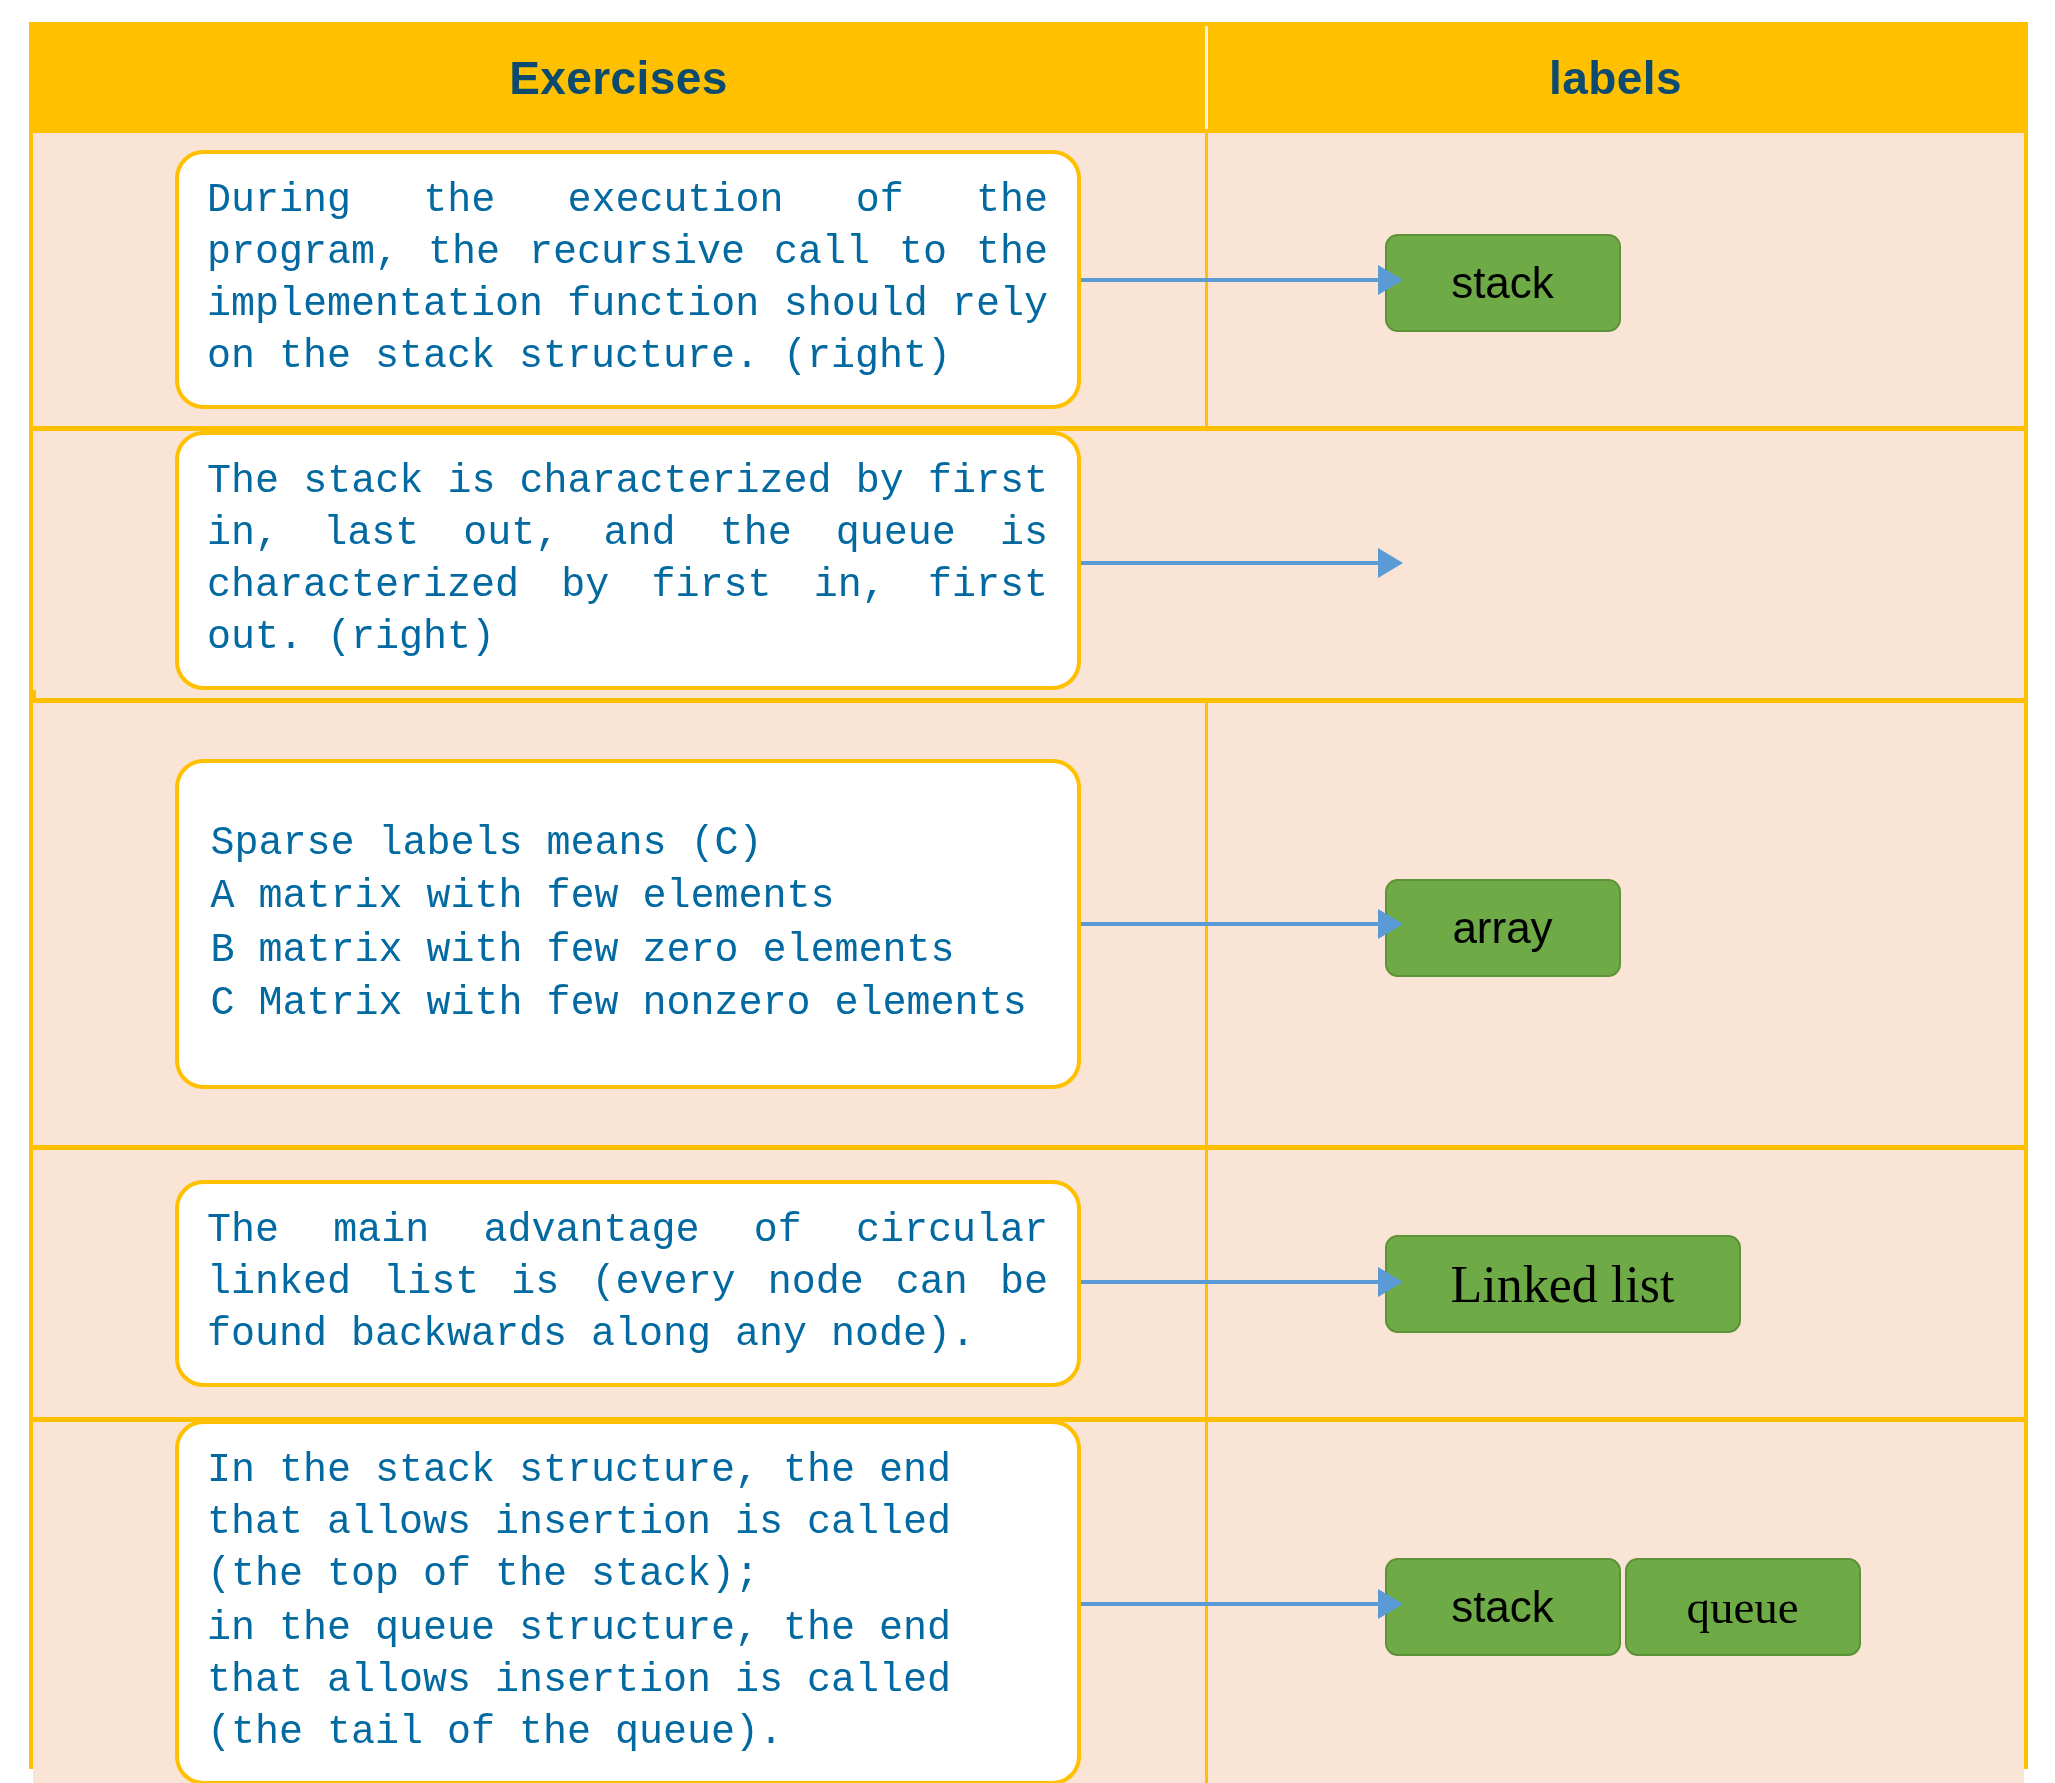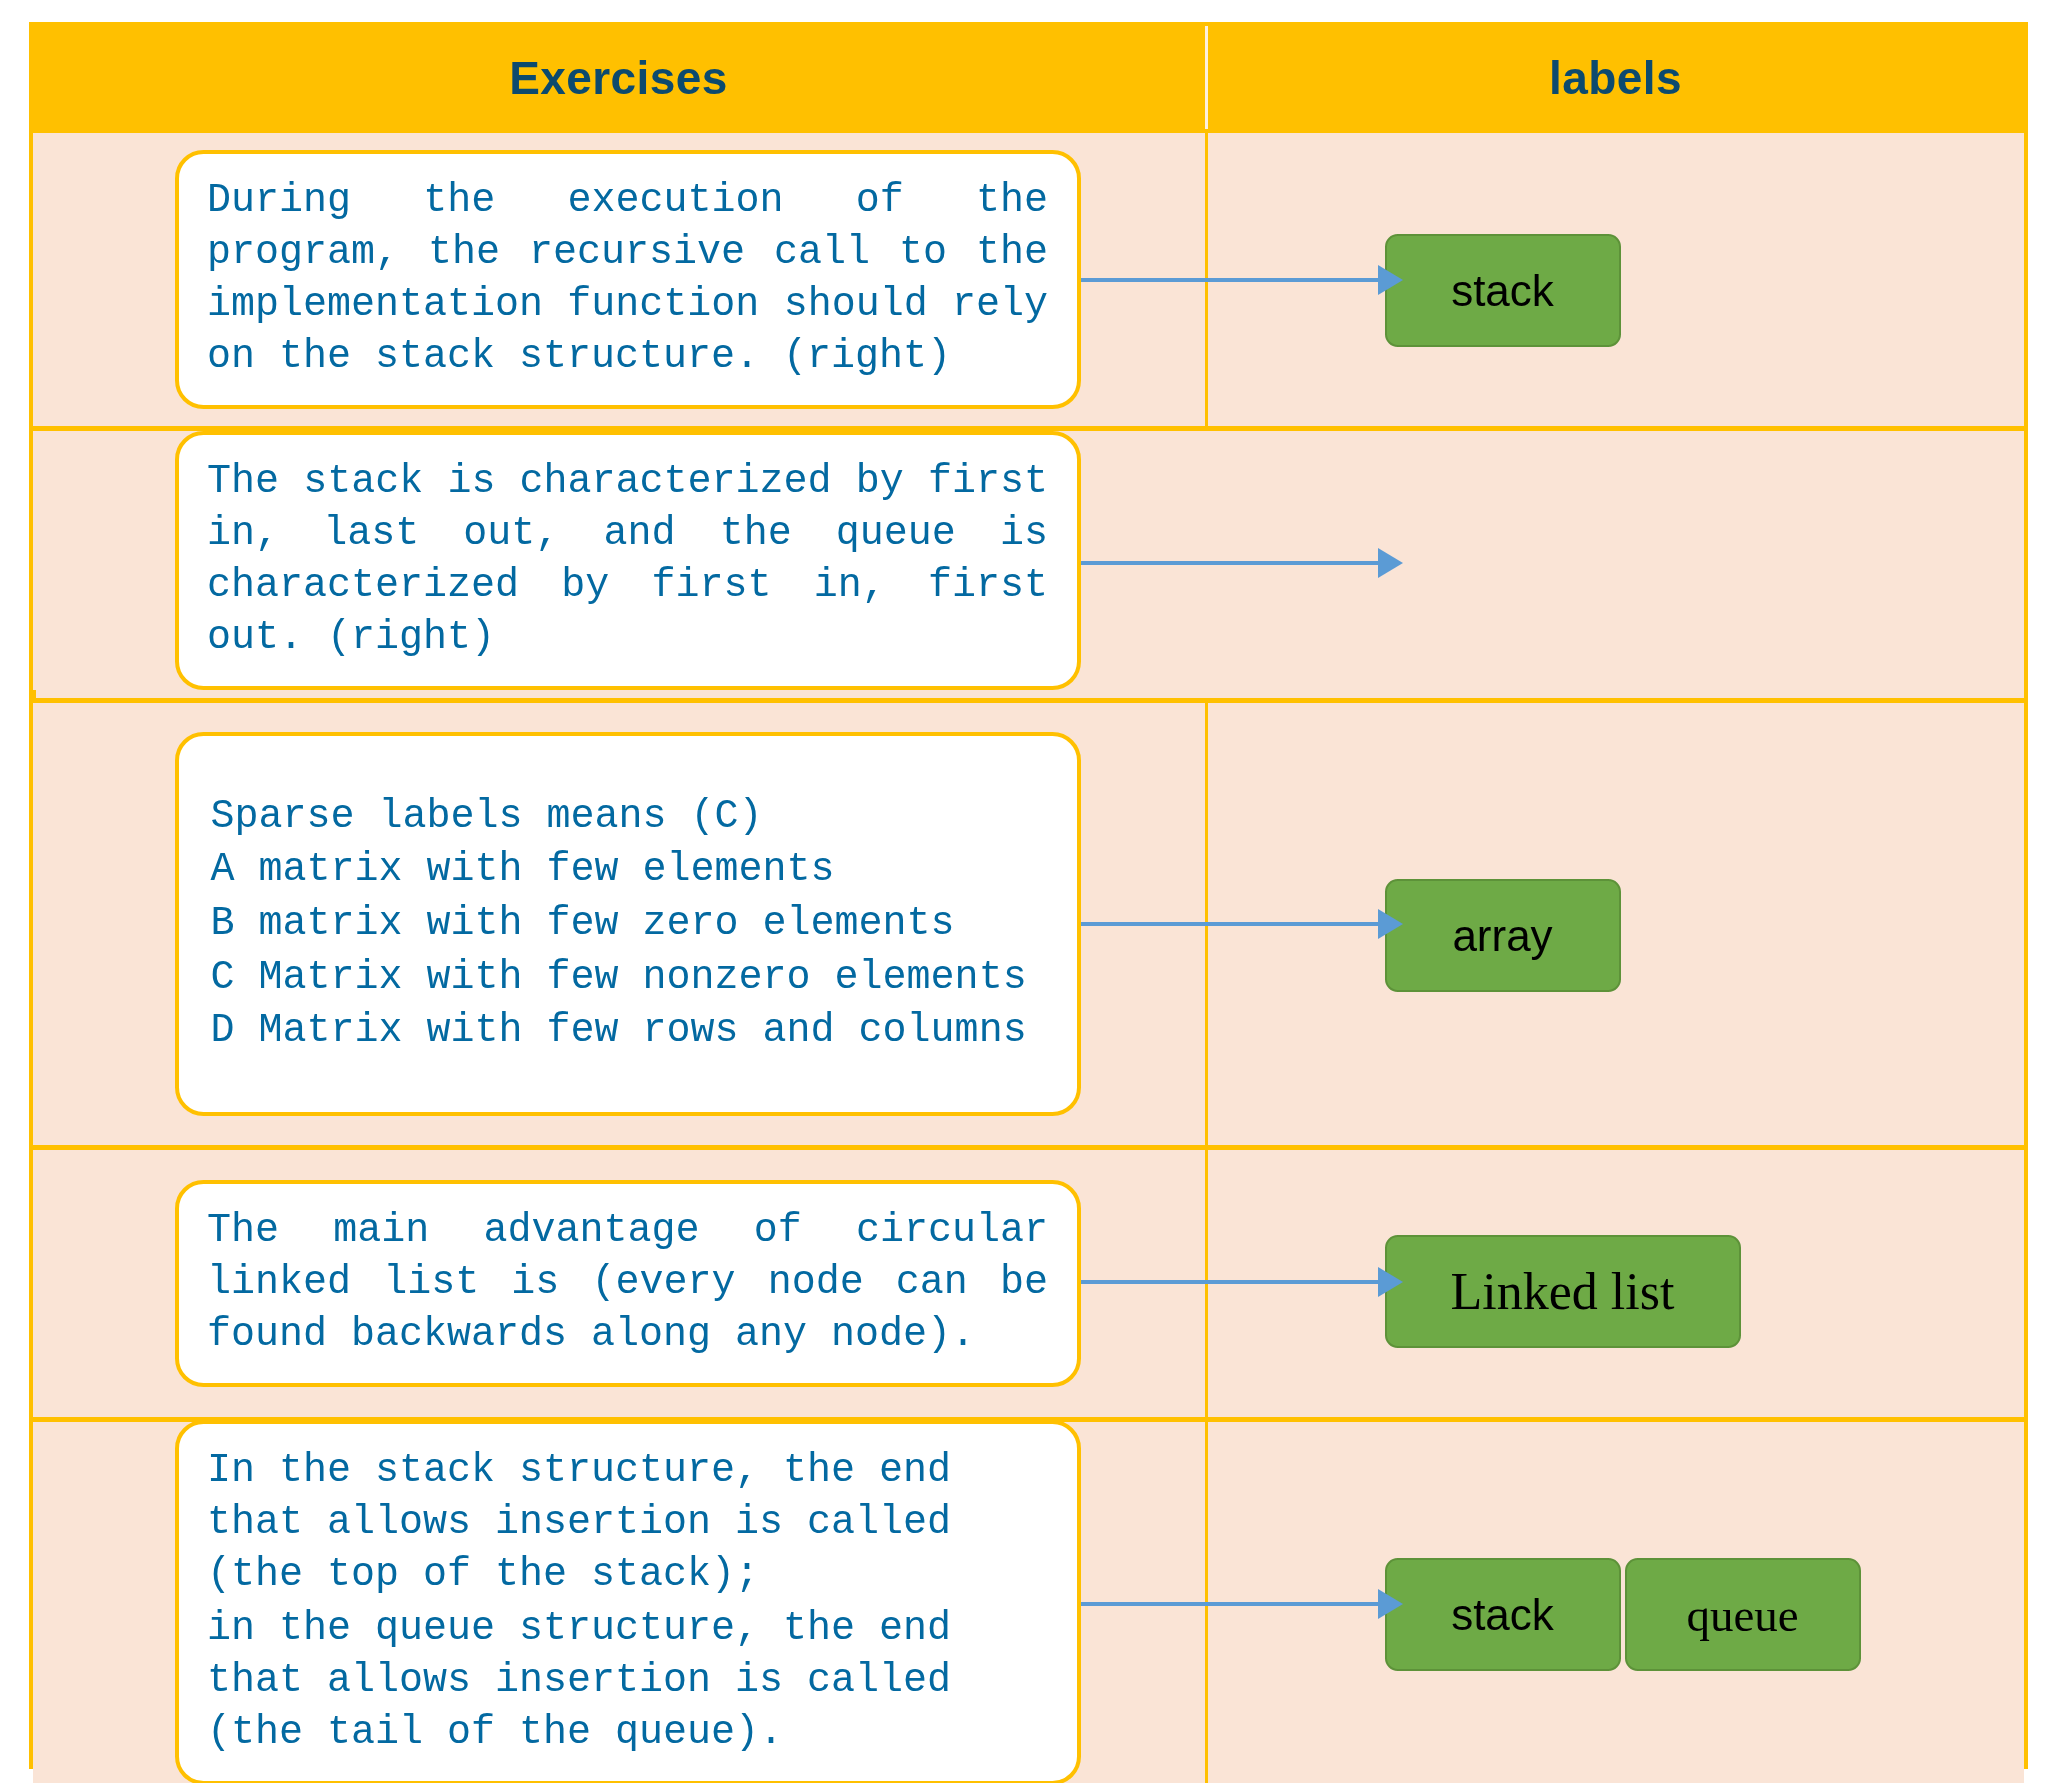--- a/index.html
+++ b/index.html
@@ -128,21 +128,21 @@
   }
   .chip {
     background: #6EAA46;
     border: 2.4px solid #5D9239;
     border-radius: 12.7px;
     color: #000000;
     display: flex;
     align-items: center;
     justify-content: center;
     box-sizing: border-box;
-    height: 113px;
+    height: 98px;
     min-width: 236px;
     padding: 0 20.6px;
     font-size: 44px;
   }
   .chip + .chip { margin-left: 4px; }
   .chip.sans { font-family: "Liberation Sans", sans-serif; }
   .chip.serif { font-family: "Liberation Serif", serif; font-size: 47px; }
   .chip.wide { min-width: 356px; font-size: 52px; }
 </style>
 </head>
@@ -200,21 +200,20 @@
     </div>
   </div>
 
   <div class="trow r3">
     <div class="cell-ex">
       <div class="exbox noj tall indent">
         <p>Sparse labels means (C)</p>
         <p>A matrix with few elements</p>
         <p>B matrix with few zero elements</p>
         <p>C Matrix with few nonzero elements</p>
-        <p>D Matrix with few rows and columns</p>
       </div>
       <div class="arrow" style="top:218px;">
         <div class="shaft" style="width:299px;"></div>
         <div class="head"></div>
       </div>
     </div>
     <div class="cell-lb">
       <div class="chips" style="top:176px;align-items:flex-end;">
         <div class="chip sans">
           <span>array</span>

